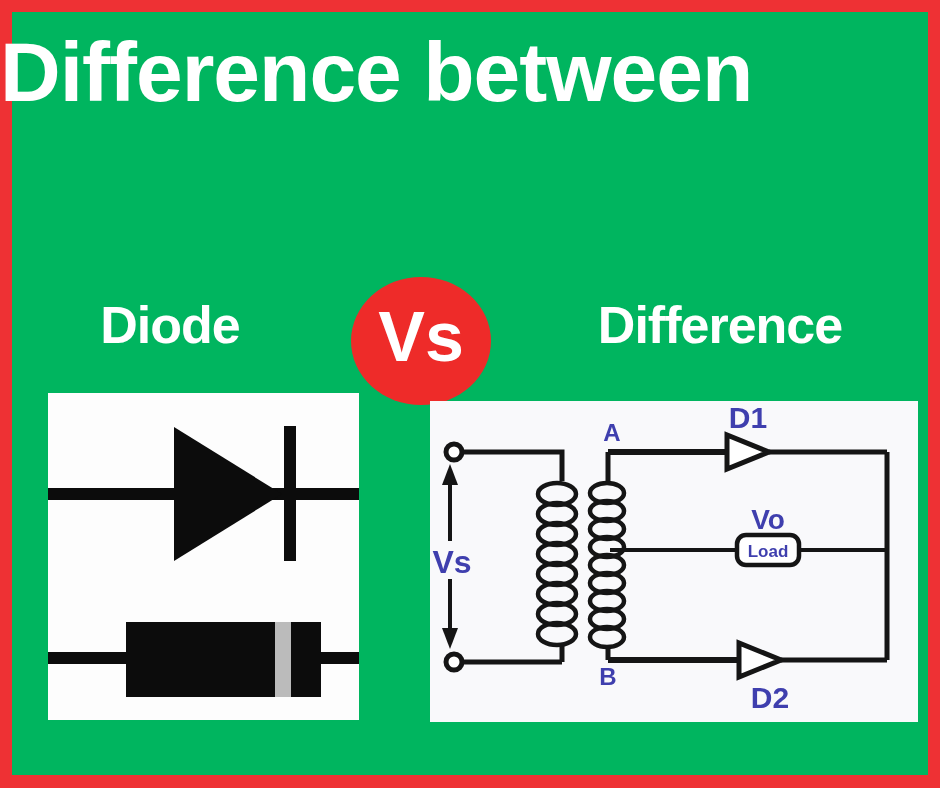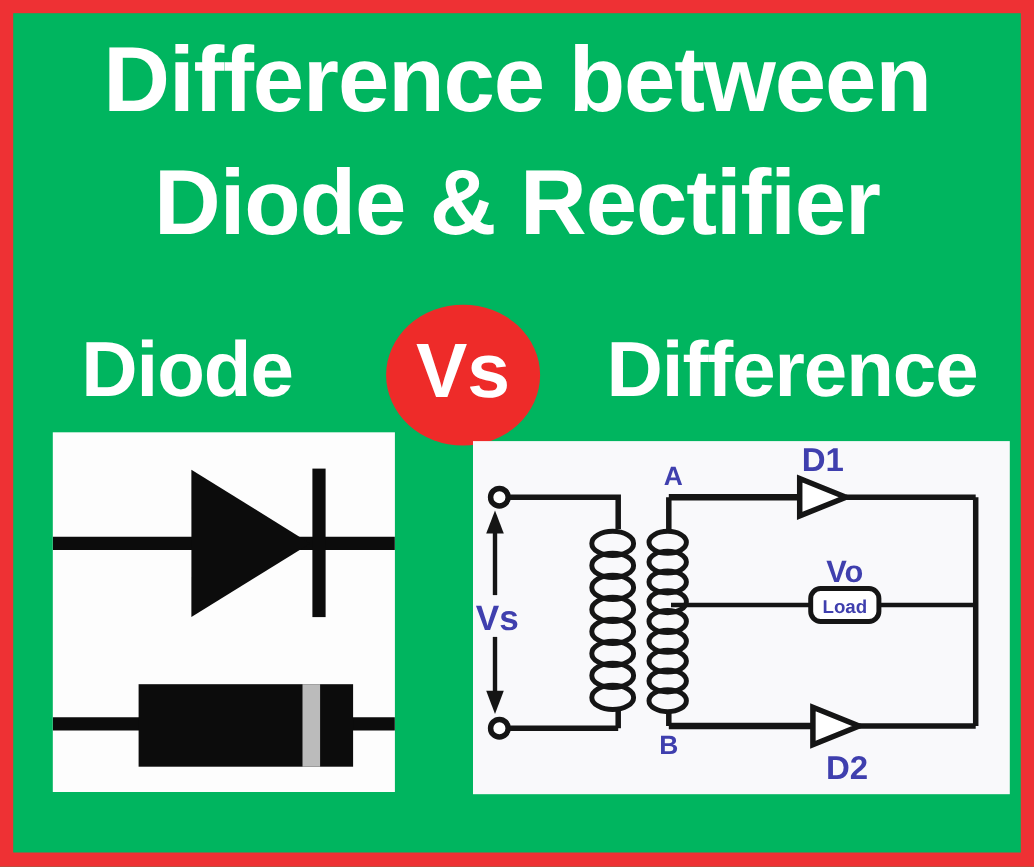--- a/index.html
+++ b/index.html
@@ -7,26 +7,26 @@
     width:940px;height:788px;position:relative;overflow:hidden;
     background:#ee3134;
     font-family:"Liberation Sans", sans-serif;
   }
   .inner{
     position:absolute;left:12px;top:12px;width:916px;height:763px;
     background:#00b55f;
   }
   .title{
     position:absolute;left:0;top:16px;width:940px;
-    text-align:center;color:#ffffff;font-weight:700;
+    text-align:left;color:#ffffff;font-weight:700;
     font-size:84px;line-height:112px;letter-spacing:-1px;
   }
   .vs-label{
     position:absolute;top:296px;color:#ffffff;font-weight:700;
-    font-size:71px;line-height:1.15;letter-spacing:-1px;white-space:nowrap;
+    font-size:52px;line-height:1.15;letter-spacing:-1px;white-space:nowrap;
   }
   .label-diode{left:170px;transform:translateX(-50%);}
   .label-rectifier{left:720px;transform:translateX(-50%);}
   .vs-badge{
     position:absolute;left:351px;top:277px;width:140px;height:128px;
     background:#ee2b29;border-radius:50%;
     display:flex;align-items:center;justify-content:center;
   }
   .vs-badge span{
     color:#ffffff;font-weight:700;font-size:70px;transform:translateY(-4px);
@@ -40,21 +40,20 @@
     font-weight:700;
   }
 </style>
 </head>
 <body>
 
 <div class="inner"></div>
 
 <div class="title">
   <div>Difference between</div>
-  <div>Diode &amp; Rectifier</div>
 </div>
 
 <div class="vs-label label-diode">Diode</div>
 
 <div class="vs-badge">
   <span>Vs</span>
 </div>
 
 <div class="vs-label label-rectifier">Difference</div>
 

